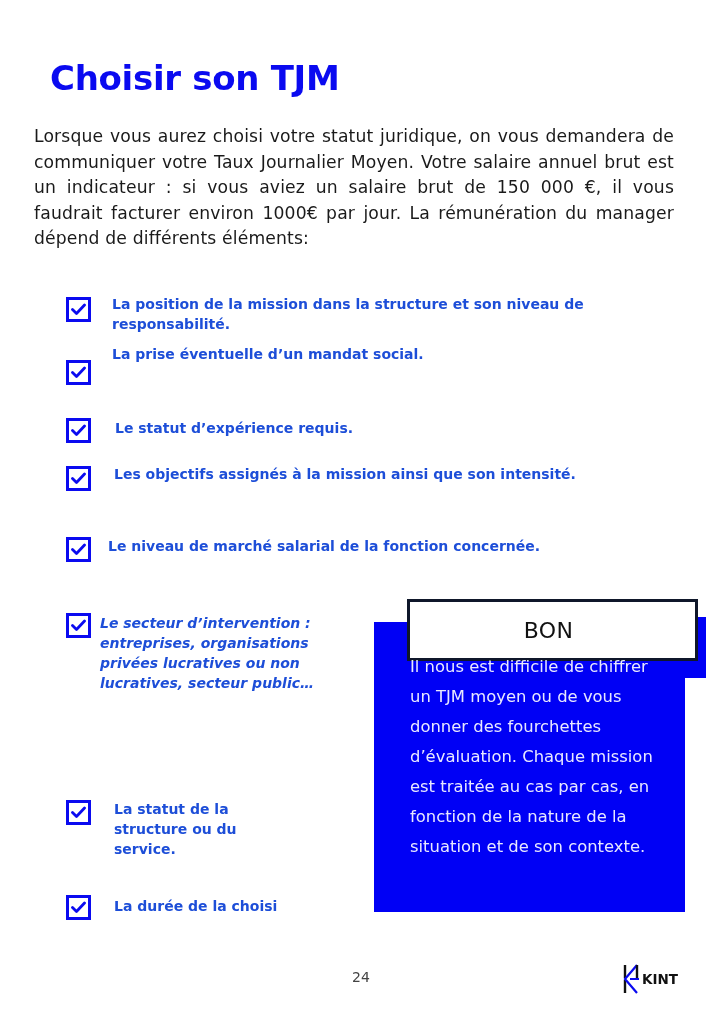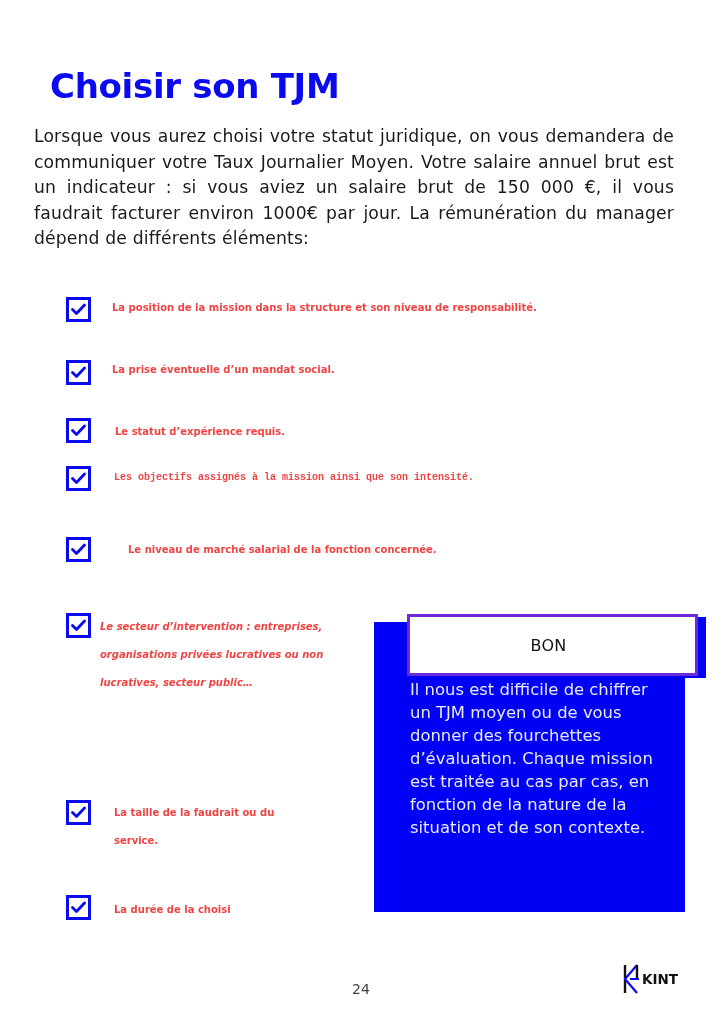--- a/index.html
+++ b/index.html
@@ -4,69 +4,68 @@
   <style>
     * { margin: 0; padding: 0; box-sizing: border-box; }
     html, body { width: 724px; height: 1024px; background: #ffffff; overflow: hidden; }
     body { position: relative; font-family: "Liberation Sans", "DejaVu Sans", sans-serif; color: #111111; }
 
     .page-title {
       position: absolute; left: 50px; top: 58px;
       font-family: "DejaVu Sans", sans-serif;
       font-weight: bold; font-size: 34px; letter-spacing: -0.3px;
       color: #0a0af0;
-      margin-top: 8px;
     }
     .intro {
       position: absolute; left: 34px; top: 124px; width: 640px;
       font-family: "DejaVu Sans", sans-serif;
       font-size: 17.2px; line-height: 25.6px; text-align: justify;
       color: #1a1a1a; font-weight: normal; letter-spacing: 0.15px;
     }
 
     .check-item { position: absolute; display: flex; align-items: flex-start; }
     .checkbox {
       position: absolute; width: 25px; height: 25px;
       border: 3px solid #0a0af0; background: #fff;
     }
     .checkbox svg { position: absolute; left: 2px; top: 3px; width: 15px; height: 13px; }
     .item-text {
       position: absolute;
       font-family: "DejaVu Sans", sans-serif;
-      font-weight: bold; font-size: 10px; line-height: 28px;
-      color: #ef4444;
+      font-weight: bold; font-size: 14px; line-height: 20px;
+      color: #1d4ed8;
     }
 
     .info-box {
       position: absolute; left: 374px; top: 622px; width: 311px; height: 290px;
       background: #0000f5;
     }
     .info-title-shadow {
       position: absolute; left: 417px; top: 617px; width: 289px; height: 61px;
       background: #0000f5;
     }
     .info-title {
-      position: absolute; left: 407px; top: 614px; width: 291px; height: 62px;
-      background: #ffffff; border: 3px solid #6d28d9;
+      position: absolute; left: 407px; top: 599px; width: 291px; height: 62px;
+      background: #ffffff; border: 3px solid #0f172a;
       display: flex; align-items: center; justify-content: center;
-      font-family: "DejaVu Sans", sans-serif; font-size: 16px; color: #111;
+      font-family: "DejaVu Sans", sans-serif; font-size: 22px; color: #111;
       letter-spacing: 0.3px;
     }
     .info-title .light { font-weight: normal; margin-right: 8px; }
     .info-title .bold { font-weight: bold; }
     .info-text {
-      position: absolute; left: 410px; top: 678px; width: 260px;
+      position: absolute; left: 410px; top: 652px; width: 260px;
       font-family: "DejaVu Sans", sans-serif;
-      font-size: 16.4px; line-height: 23px; color: #e8e8ff;
+      font-size: 16.4px; line-height: 30px; color: #e8e8ff;
       font-weight: normal;
     }
 
     .page-number {
       position: absolute; left: 352px; top: 969px;
-      font-family: "DejaVu Sans", sans-serif; font-size: 14px; color: #444; margin-top: 12px;
+      font-family: "DejaVu Sans", sans-serif; font-size: 14px; color: #444;
     }
     .logo { position: absolute; left: 622px; top: 963px; width: 60px; height: 32px; display: flex; align-items: center; text-align: right; }
     .logo svg { width: 18px; height: 30px; }
     .logo-text {
       font-family: "DejaVu Sans", sans-serif; font-weight: bold; font-size: 13.5px;
       color: #111; margin-left: 2px;
     }
   </style>
 </head>
 <body>
@@ -83,66 +82,66 @@
     </span>
     <span class="item-text" style="left:112px;top:294px;width:500px;">La position de la mission dans la structure et son niveau de responsabilité.</span>
   </div>
 
   <div class="check-item" style="left:0;top:0;">
     <span class="checkbox" style="left:66px;top:360px;">
       <svg viewBox="0 0 15 13">
           <path d="M1.5 6.5 L5.5 10.5 L13.5 2" stroke="#0a0af0" stroke-width="2.8" fill="none" stroke-linecap="round" stroke-linejoin="round"></path>
         </svg>
     </span>
-    <span class="item-text" style="left:112px;top:356px;width:500px;">La prise éventuelle d’un mandat social.</span>
+    <span class="item-text" style="left:112px;top:344px;width:500px;">La prise éventuelle d’un mandat social.</span>
   </div>
 
   <div class="check-item" style="left:0;top:0;">
     <span class="checkbox" style="left:66px;top:418px;">
       <svg viewBox="0 0 15 13">
           <path d="M1.5 6.5 L5.5 10.5 L13.5 2" stroke="#0a0af0" stroke-width="2.8" fill="none" stroke-linecap="round" stroke-linejoin="round"></path>
         </svg>
     </span>
     <span class="item-text" style="left:115px;top:418px;width:500px;">Le statut d’expérience requis.</span>
   </div>
 
   <div class="check-item" style="left:0;top:0;">
     <span class="checkbox" style="left:66px;top:466px;">
       <svg viewBox="0 0 15 13">
           <path d="M1.5 6.5 L5.5 10.5 L13.5 2" stroke="#0a0af0" stroke-width="2.8" fill="none" stroke-linecap="round" stroke-linejoin="round"></path>
         </svg>
     </span>
-    <span class="item-text" style="left:114px;top:464px;width:490px;font-family:Liberation Mono, monospace;">Les objectifs assignés à la mission ainsi que son intensité.</span>
+    <span class="item-text" style="left:114px;top:464px;width:490px;">Les objectifs assignés à la mission ainsi que son intensité.</span>
   </div>
 
   <div class="check-item" style="left:0;top:0;">
     <span class="checkbox" style="left:66px;top:537px;">
       <svg viewBox="0 0 15 13">
           <path d="M1.5 6.5 L5.5 10.5 L13.5 2" stroke="#0a0af0" stroke-width="2.8" fill="none" stroke-linecap="round" stroke-linejoin="round"></path>
         </svg>
     </span>
-    <span class="item-text" style="left:128px;top:536px;width:450px;">Le niveau de marché salarial de la fonction concernée.</span>
+    <span class="item-text" style="left:108px;top:536px;width:450px;">Le niveau de marché salarial de la fonction concernée.</span>
   </div>
 
   <div class="check-item" style="left:0;top:0;">
     <span class="checkbox" style="left:66px;top:613px;">
       <svg viewBox="0 0 15 13">
           <path d="M1.5 6.5 L5.5 10.5 L13.5 2" stroke="#0a0af0" stroke-width="2.8" fill="none" stroke-linecap="round" stroke-linejoin="round"></path>
         </svg>
     </span>
     <span class="item-text" style="left:100px;top:613px;width:230px;font-style:italic;">Le secteur d’intervention : entreprises, organisations privées lucratives ou non lucratives, secteur public…</span>
   </div>
 
   <div class="check-item" style="left:0;top:0;">
     <span class="checkbox" style="left:66px;top:800px;">
       <svg viewBox="0 0 15 13">
           <path d="M1.5 6.5 L5.5 10.5 L13.5 2" stroke="#0a0af0" stroke-width="2.8" fill="none" stroke-linecap="round" stroke-linejoin="round"></path>
         </svg>
     </span>
-    <span class="item-text" style="left:114px;top:799px;width:175px;">La taille de la faudrait ou du service.</span>
+    <span class="item-text" style="left:114px;top:799px;width:175px;">La statut de la structure ou du service.</span>
   </div>
 
   <div class="check-item" style="left:0;top:0;">
     <span class="checkbox" style="left:66px;top:895px;">
       <svg viewBox="0 0 15 13">
           <path d="M1.5 6.5 L5.5 10.5 L13.5 2" stroke="#0a0af0" stroke-width="2.8" fill="none" stroke-linecap="round" stroke-linejoin="round"></path>
         </svg>
     </span>
     <span class="item-text" style="left:114px;top:896px;width:250px;white-space:nowrap;">La durée de la choisi</span>
   </div>

